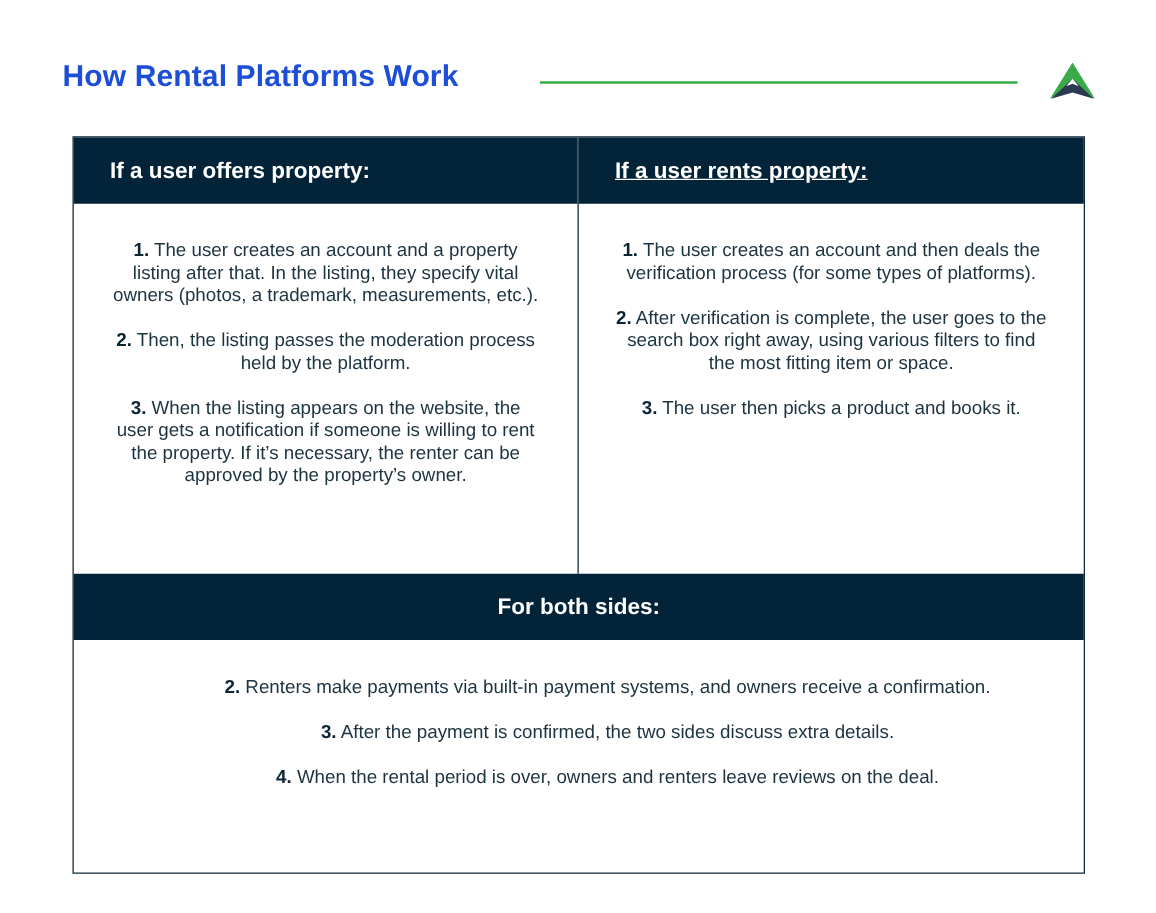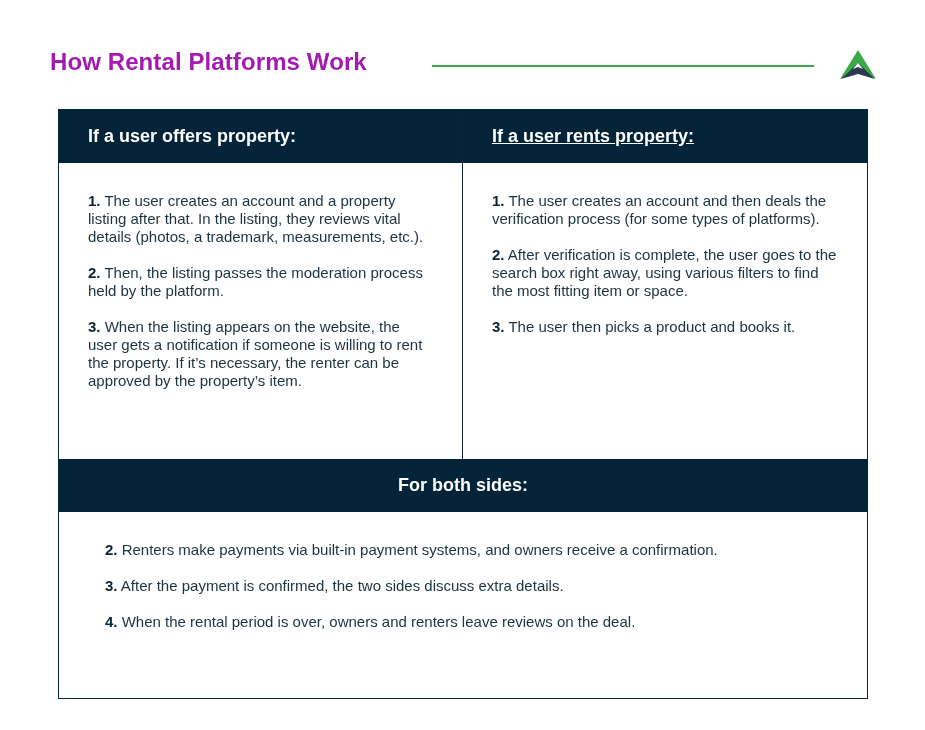--- a/index.html
+++ b/index.html
@@ -7,39 +7,40 @@
     body {
       position: relative;
       font-family: "Liberation Sans", "DejaVu Sans", sans-serif;
       color: #0b2535;
       overflow: hidden;
     }
     .title {
       position: absolute;
       left: 50px; top: 48px;
       font-size: 24px; font-weight: bold;
-      color: #a21caf;
+      color: #1d4ed8;
       letter-spacing: 0.1px;
     }
     .title-line {
       position: absolute;
       left: 432px; top: 65px;
       width: 382px; height: 1.5px;
       background: #3aaa48;
     }
     .logo {
       position: absolute;
       left: 840px; top: 50px;
       width: 36px; height: 30px;
     }
     .table {
       position: absolute;
       left: 58px; top: 109px;
       width: 810px; height: 590px;
       border: 1px solid #0b2535;
+      text-align: center;
     }
     .hdr {
       background: #032338;
       color: #ffffff;
       font-weight: bold;
       font-size: 18px;
       height: 53px;
       display: flex;
       align-items: center;
     }
@@ -75,23 +76,23 @@
   <polygon points="18,0 0,29 18,20 36,29" fill="#3aaa48"></polygon>
   <polygon points="18,13 1,29 18,24 35,29" fill="#2a3a50"></polygon>
   <polygon points="18,13 23,19 18,17 13,19" fill="#ffffff"></polygon>
 </svg>
 
 <div class="table">
   <div class="top-row">
     <div class="col left">
       <div class="hdr">If a user offers property:</div>
       <div class="col-body">
-        <div class="item"><span class="num">1.</span><span> The user creates an account and a property listing after that. In the listing, they reviews vital details (photos, a trademark, measurements, etc.).</span></div>
+        <div class="item"><span class="num">1.</span><span> The user creates an account and a property listing after that. In the listing, they specify vital owners (photos, a trademark, measurements, etc.).</span></div>
         <div class="item"><span class="num">2.</span><span> Then, the listing passes the moderation process held by the platform.</span></div>
-        <div class="item"><span class="num">3.</span><span> When the listing appears on the website, the user gets a notification if someone is willing to rent the property. If it’s necessary, the renter can be approved by the property’s item.</span></div>
+        <div class="item"><span class="num">3.</span><span> When the listing appears on the website, the user gets a notification if someone is willing to rent the property. If it’s necessary, the renter can be approved by the property’s owner.</span></div>
       </div>
     </div>
     <div class="col right">
       <div class="hdr">If a user rents property:</div>
       <div class="col-body">
         <div class="item"><span class="num">1.</span><span> The user creates an account and then deals the verification process (for some types of platforms).</span></div>
         <div class="item"><span class="num">2.</span><span> After verification is complete, the user goes to the search box right away, using various filters to find the most fitting item or space.</span></div>
         <div class="item"><span class="num">3.</span><span> The user then picks a product and books it.</span></div>
       </div>
     </div>

